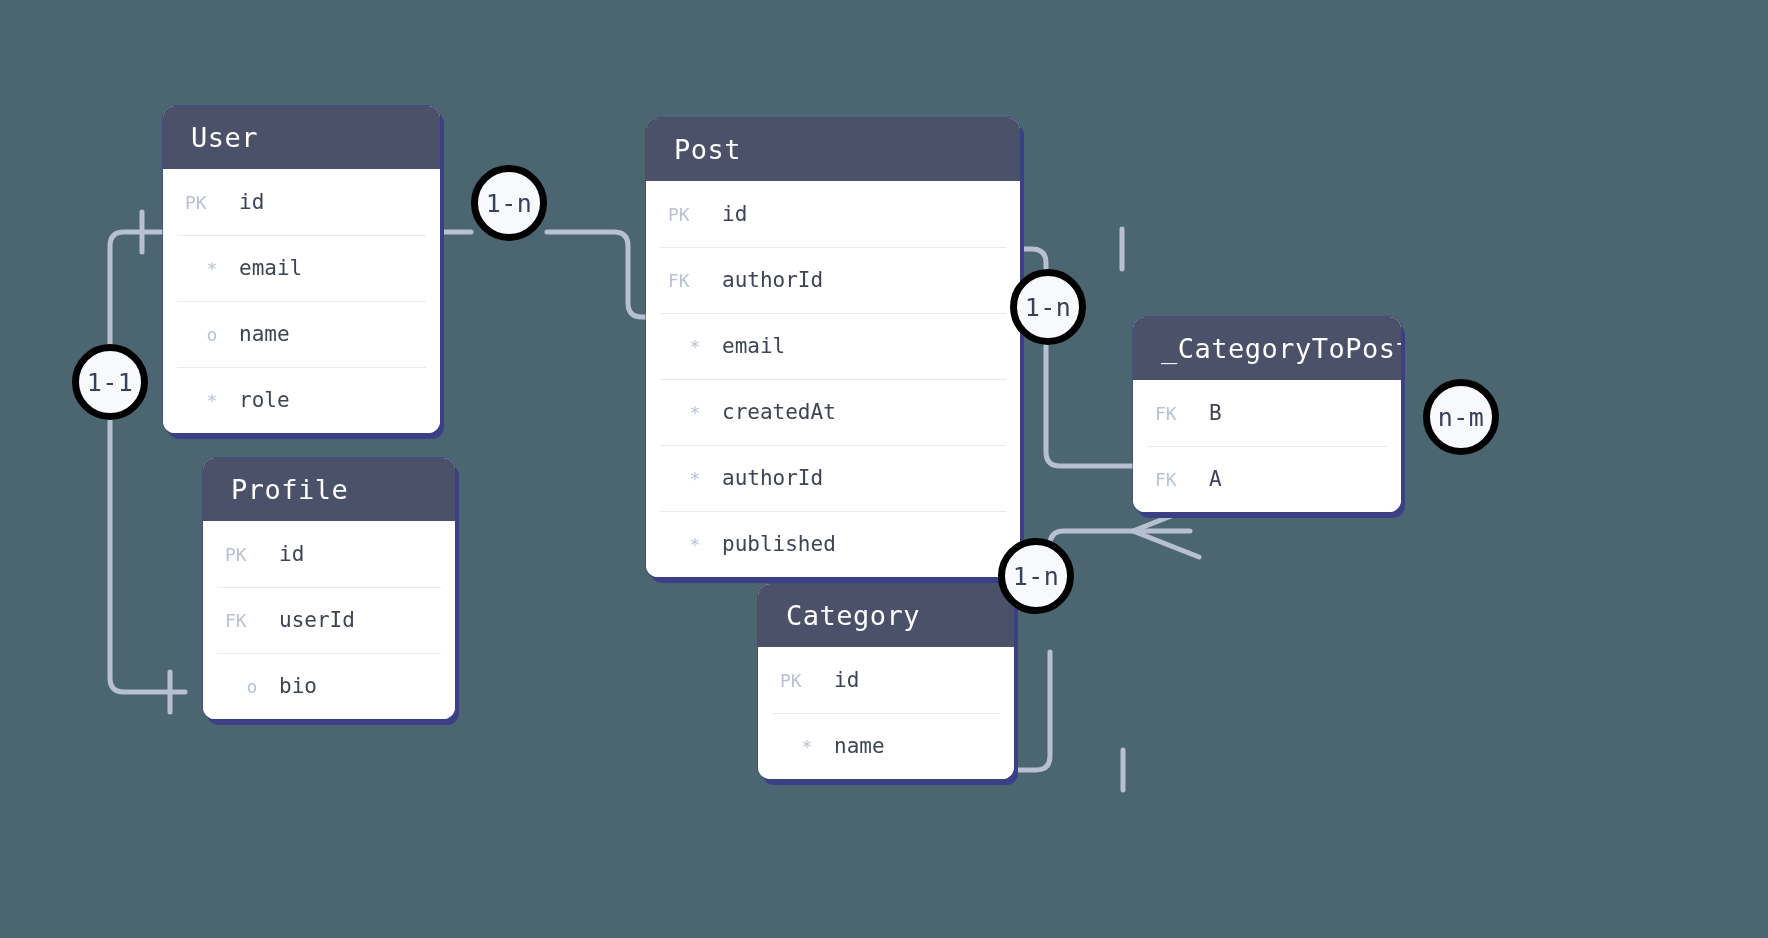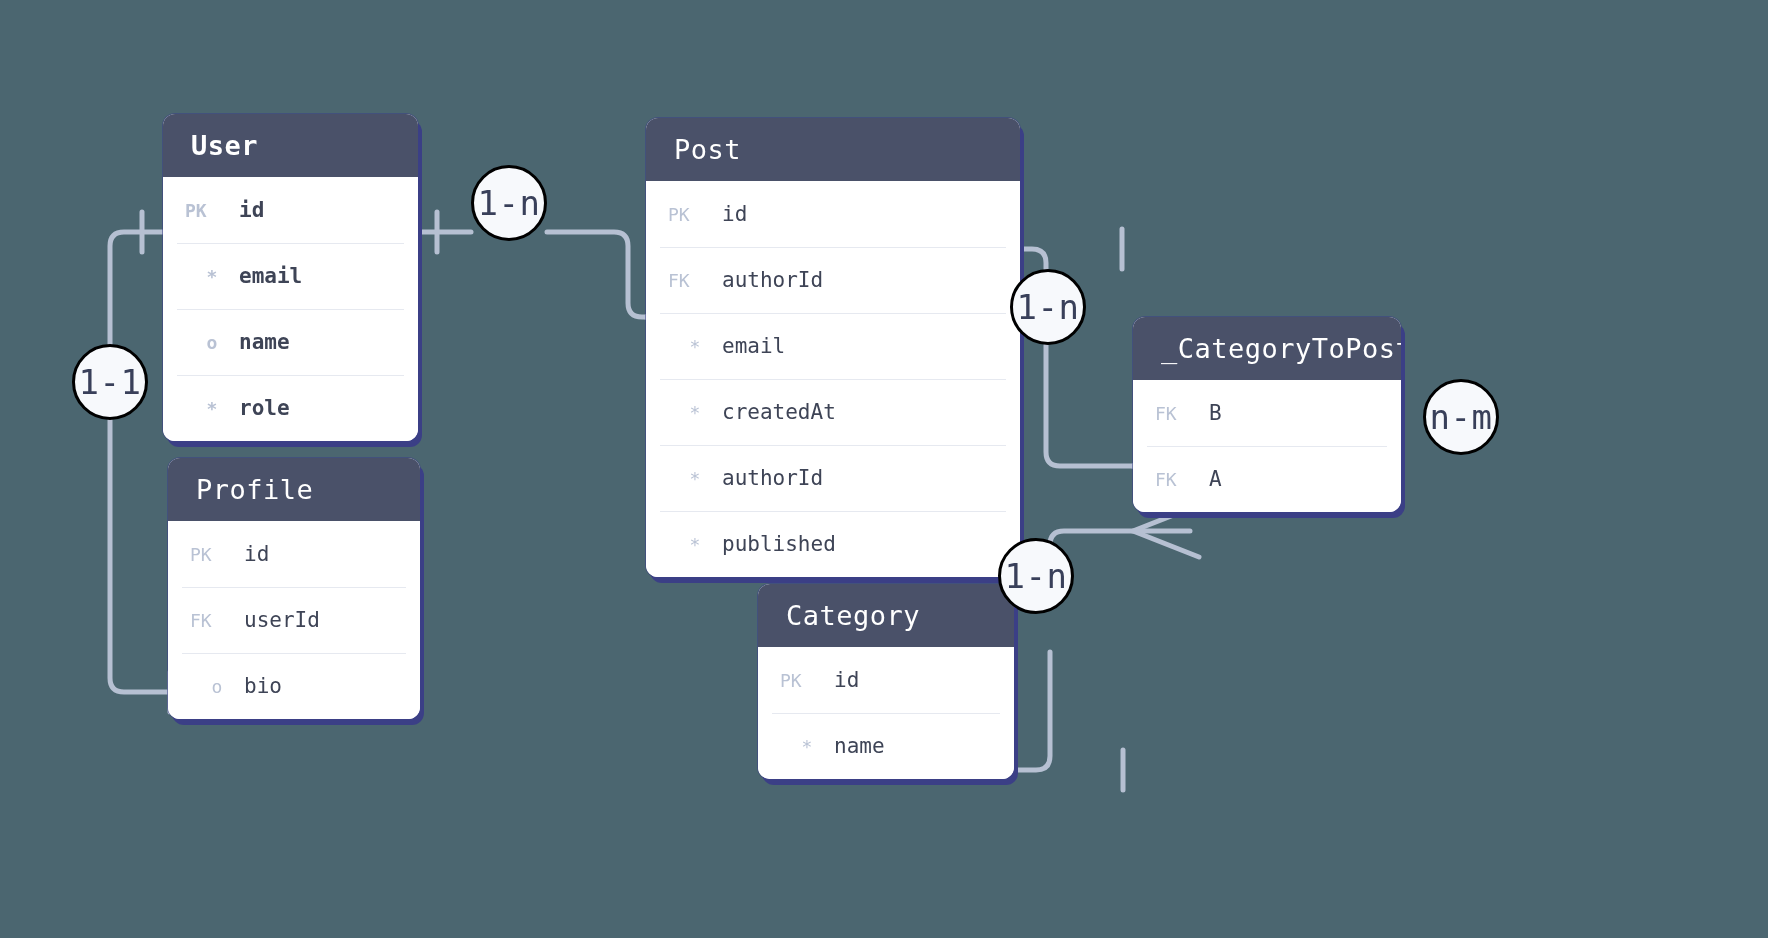--- a/index.html
+++ b/index.html
@@ -77,26 +77,26 @@
     white-space: nowrap;
   }
 
   
   .badge {
     position: absolute;
     width: 76px;
     height: 76px;
     border-radius: 50%;
     background: #f7f9fc;
-    border: 3px solid #000000;
+    border: 7px solid #000000;
     display: flex;
     align-items: center;
     justify-content: center;
     color: #39405a;
-    font-size: 34px;
+    font-size: 25px;
     letter-spacing: .5px;
     box-sizing: border-box;
   }
 </style>
 </head>
 <body>
 
 <div id="canvas">
 
   <svg id="edges" viewBox="0 0 1768 938" xmlns="http://www.w3.org/2000/svg">
@@ -120,21 +120,21 @@
       <path d="M 1133 466 L 1199 440 M 1133 466 L 1199 492"></path>
 
       <path d="M 986 770 L 1036 770 Q 1050 770 1050 756 L 1050 652"></path>
       <path d="M 1123 750 L 1123 790"></path>
       <path d="M 1050 576 L 1050 545 Q 1050 531 1064 531 L 1190 531"></path>
       <path d="M 1133 531 L 1199 505 M 1133 531 L 1199 557"></path>
 
     </g>
   </svg>
 
-  <div class="entity" style="left:163px; top:114px; width:255px;font-weight:bold;">
+  <div class="entity" style="left:163px; top:106px; width:277px;">
     <div class="entity-head">User</div>
     <div class="entity-body">
       <div class="field-row">
         <span class="key-tag">PK</span>
         <span class="field-name">id</span>
       </div>
       <div class="field-row">
         <span class="key-tag req">*</span>
         <span class="field-name">email</span>
       </div>
@@ -142,21 +142,21 @@
         <span class="key-tag opt">o</span>
         <span class="field-name">name</span>
       </div>
       <div class="field-row">
         <span class="key-tag req">*</span>
         <span class="field-name">role</span>
       </div>
     </div>
   </div>
 
-  <div class="entity" style="left:168px; top:458px; width:252px;">
+  <div class="entity" style="left:203px; top:458px; width:252px;">
     <div class="entity-head">Profile</div>
     <div class="entity-body">
       <div class="field-row">
         <span class="key-tag">PK</span>
         <span class="field-name">id</span>
       </div>
       <div class="field-row">
         <span class="key-tag">FK</span>
         <span class="field-name">userId</span>
       </div>

